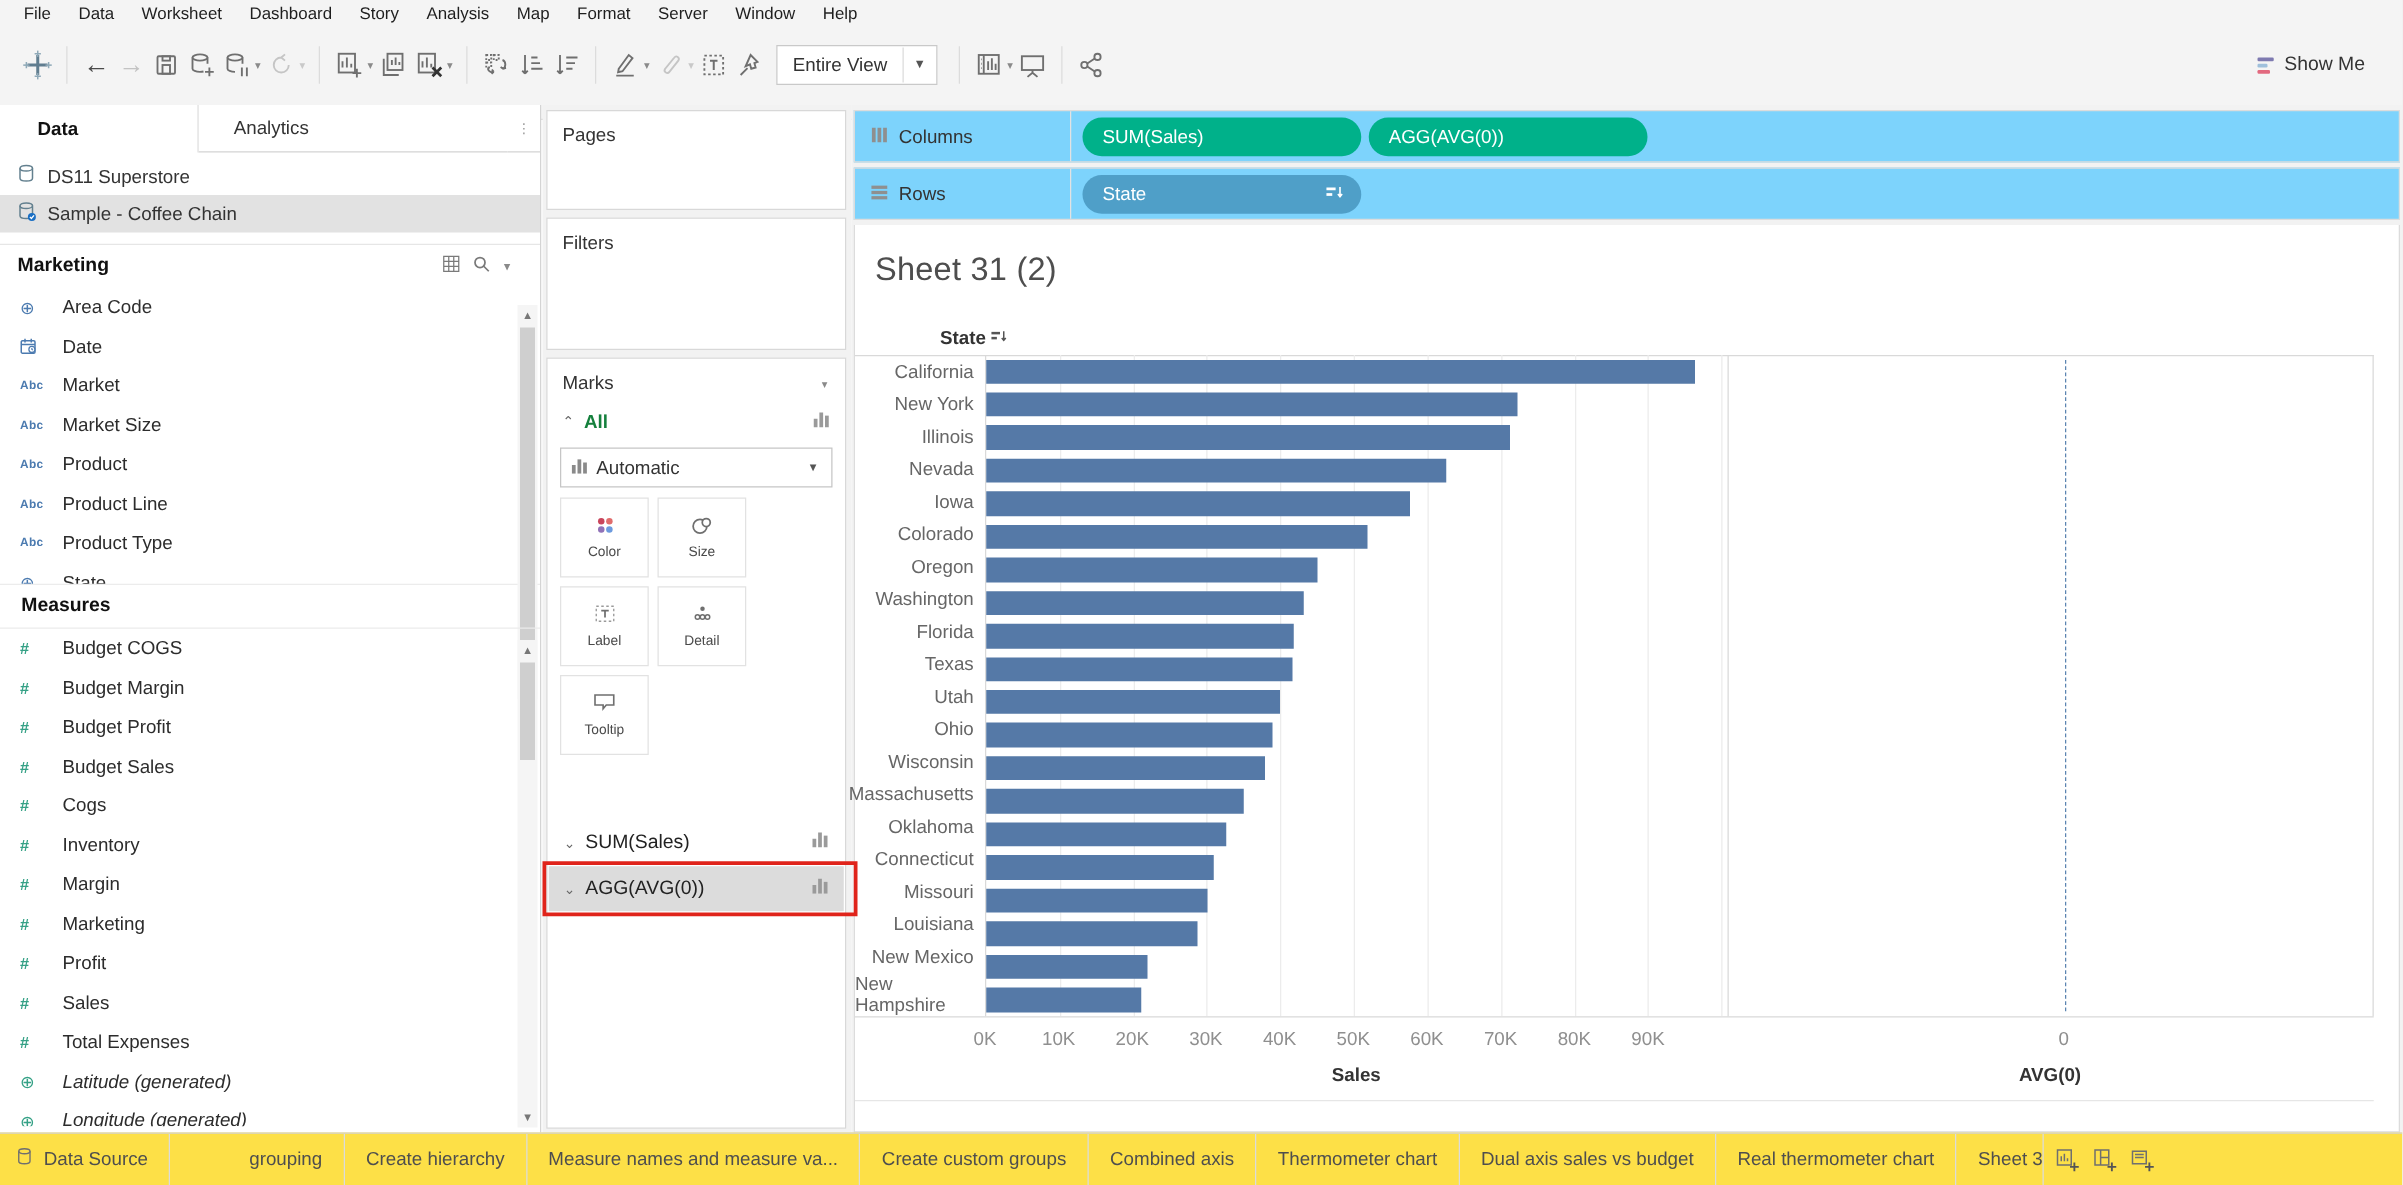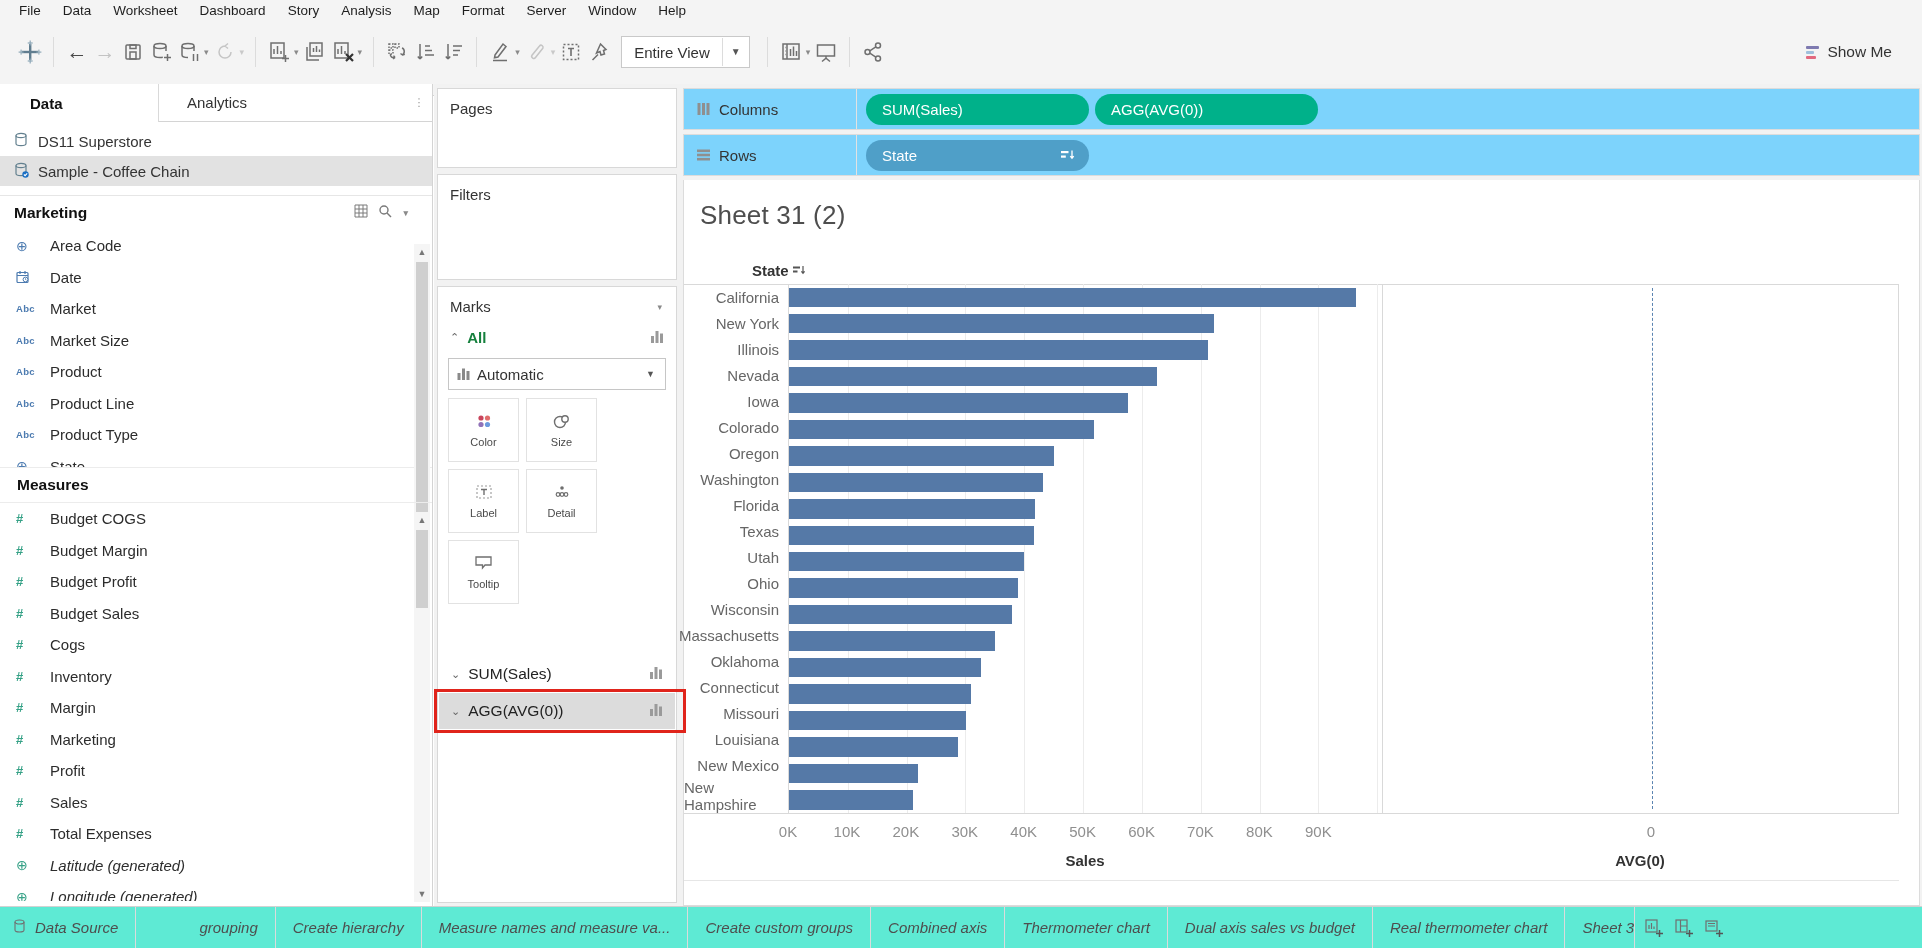--- a/index.html
+++ b/index.html
@@ -106,22 +106,22 @@
   .bars-col{position:absolute;inset:0;display:flex;flex-direction:column;}
   .bar-row{flex:1;position:relative;}
   .bar{position:absolute;top:3.5px;bottom:3.5px;left:0;}
   .axis1{position:absolute;left:104px;top:633px;width:594px;height:40px;}
   .tick{position:absolute;transform:translateX(-50%);font-size:15px;color:#8f8f8f;top:10px;}
   .axis-title{position:absolute;transform:translateX(-50%);font-size:15px;font-weight:bold;color:#333;}
   .panel2{position:absolute;left:698px;top:104px;width:517px;height:529px;border-left:1px solid #d9d9d9;
           border-right:1px solid #d9d9d9;box-sizing:border-box;}
   .refline{position:absolute;top:4px;bottom:4px;left:269px;width:0;border-left:1px dashed #5b84b1;}
   
-  .tabbar{position:absolute;left:0;right:0;bottom:0;height:42px;background:#5eead4;border-top:1px solid #d2d2d2;
-          display:flex;align-items:stretch;font-size:15px;color:#4e4e4e;overflow:hidden;box-sizing:border-box;font-style:italic;}
+  .tabbar{position:absolute;left:0;right:0;bottom:0;height:42px;background:#fde047;border-top:1px solid #d2d2d2;
+          display:flex;align-items:stretch;font-size:15px;color:#4e4e4e;overflow:hidden;box-sizing:border-box;}
   .sheet-tab{display:flex;align-items:center;gap:9px;padding:0 17px;border-right:1px solid #dbdbdb;white-space:nowrap;}
   .sheet-tab.first{padding-left:13px;margin-right:46px;}
   .sheet-tab.clipped{max-width:62px;overflow:hidden;padding-right:0;}
   .tab-icons{display:flex;align-items:center;gap:4px;padding:0 6px;}
   .tab-icon{width:26px;height:26px;display:flex;align-items:center;justify-content:center;color:#6f6f6f;}
 </style>
 </head>
 <body>
 
 <div id="app">

